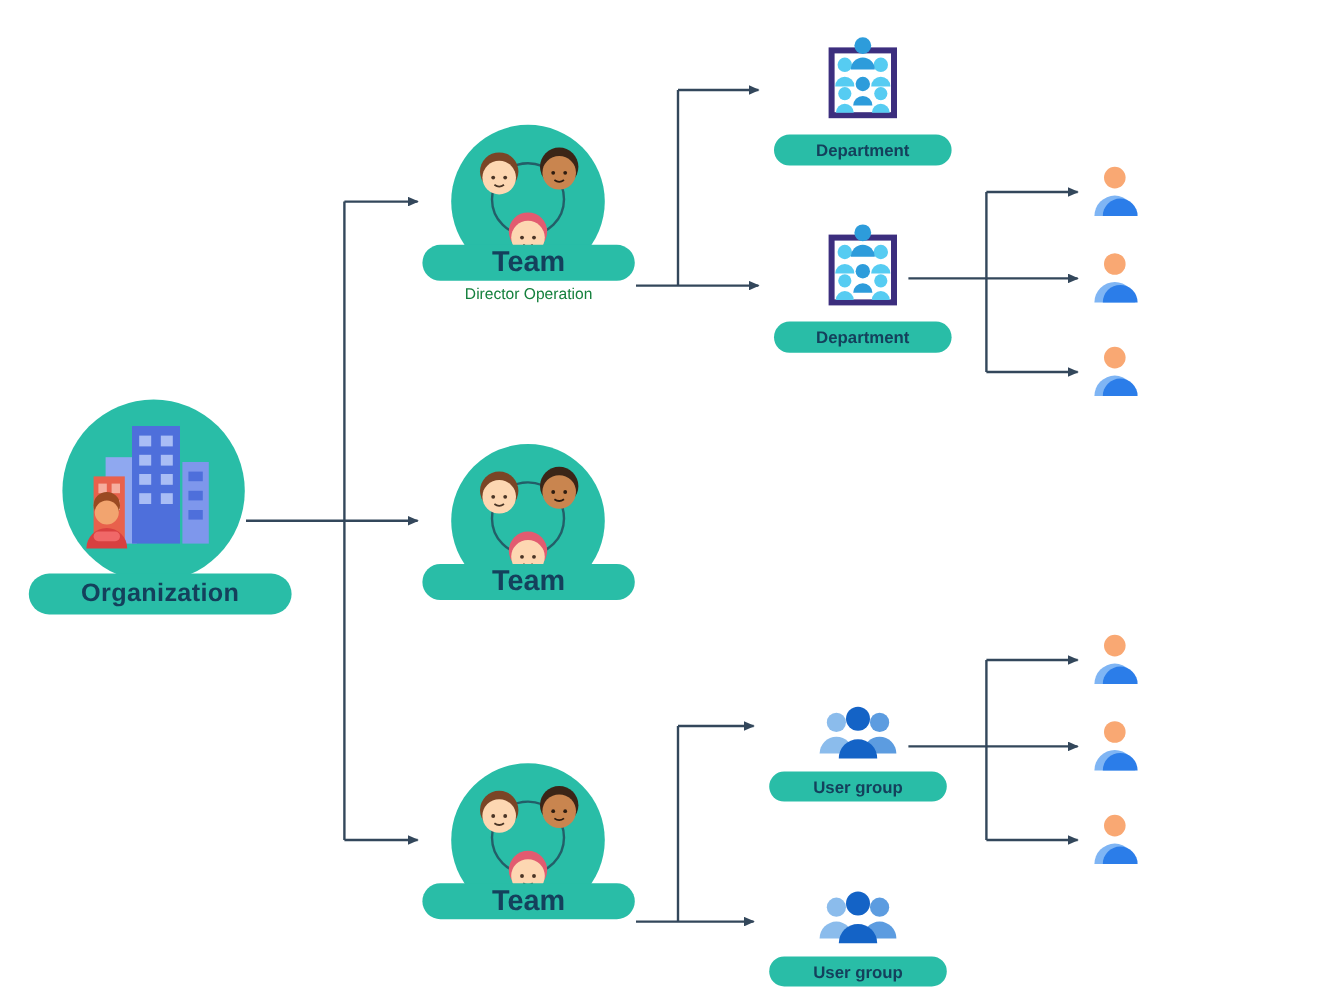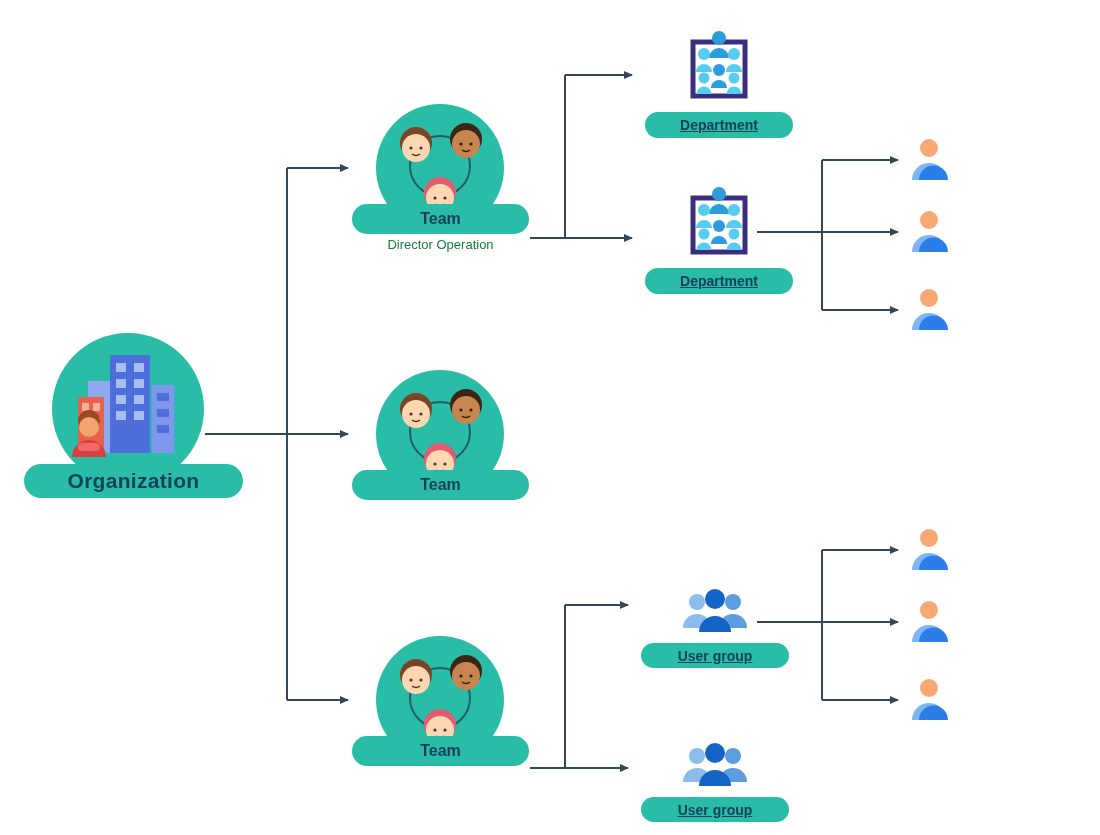--- a/index.html
+++ b/index.html
@@ -21,22 +21,22 @@
   }
   .pill {
     position: absolute;
     background: #29BDA7;
     display: flex; align-items: center; justify-content: center;
     color: #14405C;
     font-weight: bold;
     white-space: nowrap;
   }
   .pill.org   { font-size: 21px; border-radius: 17px; letter-spacing: .3px; }
-  .pill.team  { font-size: 16px; border-radius: 15px; }
-  .pill.small { font-size: 14px; border-radius: 13px; text-decoration: underline; }
+  .pill.team  { font-size: 24px; border-radius: 15px; }
+  .pill.small { font-size: 14px; border-radius: 13px; }
   .subtitle {
     position: absolute;
     color: #15803d;
     font-size: 13px;
     text-align: center;
   }
   .icon-box { position: absolute; display: flex; align-items: center; justify-content: center; }
   svg { display: block; }
 </style>
 </head>
@@ -112,21 +112,21 @@
             <rect x="41" y="70" width="7" height="8"></rect>
           <rect x="30" y="84" width="7" height="8"></rect>
             <rect x="41" y="84" width="7" height="8"></rect>
         </g>
         <circle cx="37" cy="88" r="11" fill="#9A4A22"></circle>
         <circle cx="37" cy="94" r="10" fill="#F2A46F"></circle>
         <path d="M20 124 A17 17 0 0 1 54 124 Z" fill="#D84040"></path>
         <rect x="26" y="110" width="22" height="8" rx="4" fill="#F06868"></rect>
       </svg>
     </div>
-    <div class="pill org" style="left:0; top:131px; width:219px; height:34px;">Organization</div>
+    <div class="pill org" style="left:0; top:145px; width:219px; height:34px;">Organization</div>
   </div>
 
   <div class="node" style="left:352px; top:104px; width:177px; height:150px;">
     <div class="circle-badge" style="left:24px; top:0; width:128px; height:128px;">
       <svg width="128" height="128" viewBox="0 0 128 128">
         <circle cx="64" cy="62" r="30" fill="none" stroke="#235E68" stroke-width="2"></circle>
         <circle cx="40" cy="39" r="16" fill="#7A4526"></circle>
           <circle cx="40" cy="44" r="14" fill="#FDD7B2"></circle>
         <circle cx="35" cy="44" r="1.6" fill="#4A3526"></circle>
           <circle cx="45" cy="44" r="1.6" fill="#4A3526"></circle>

